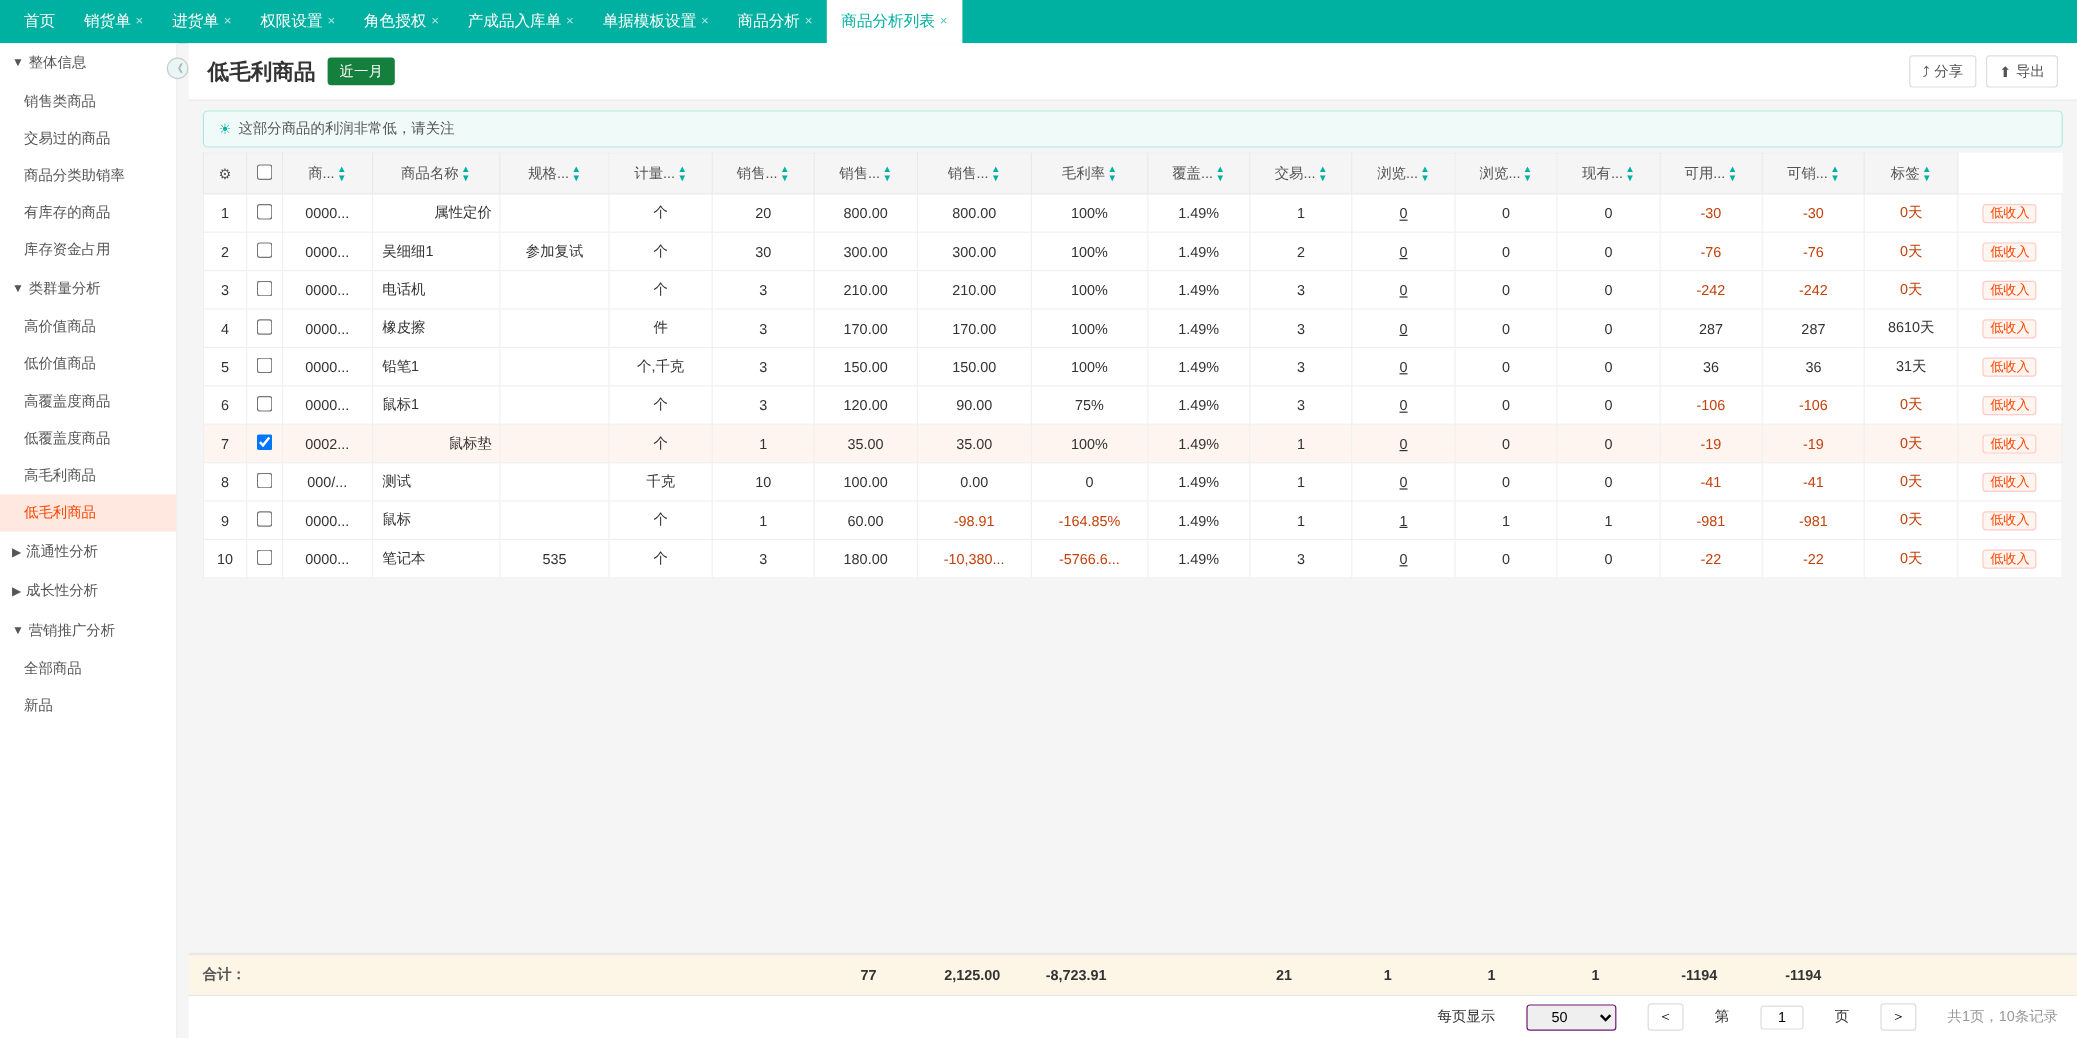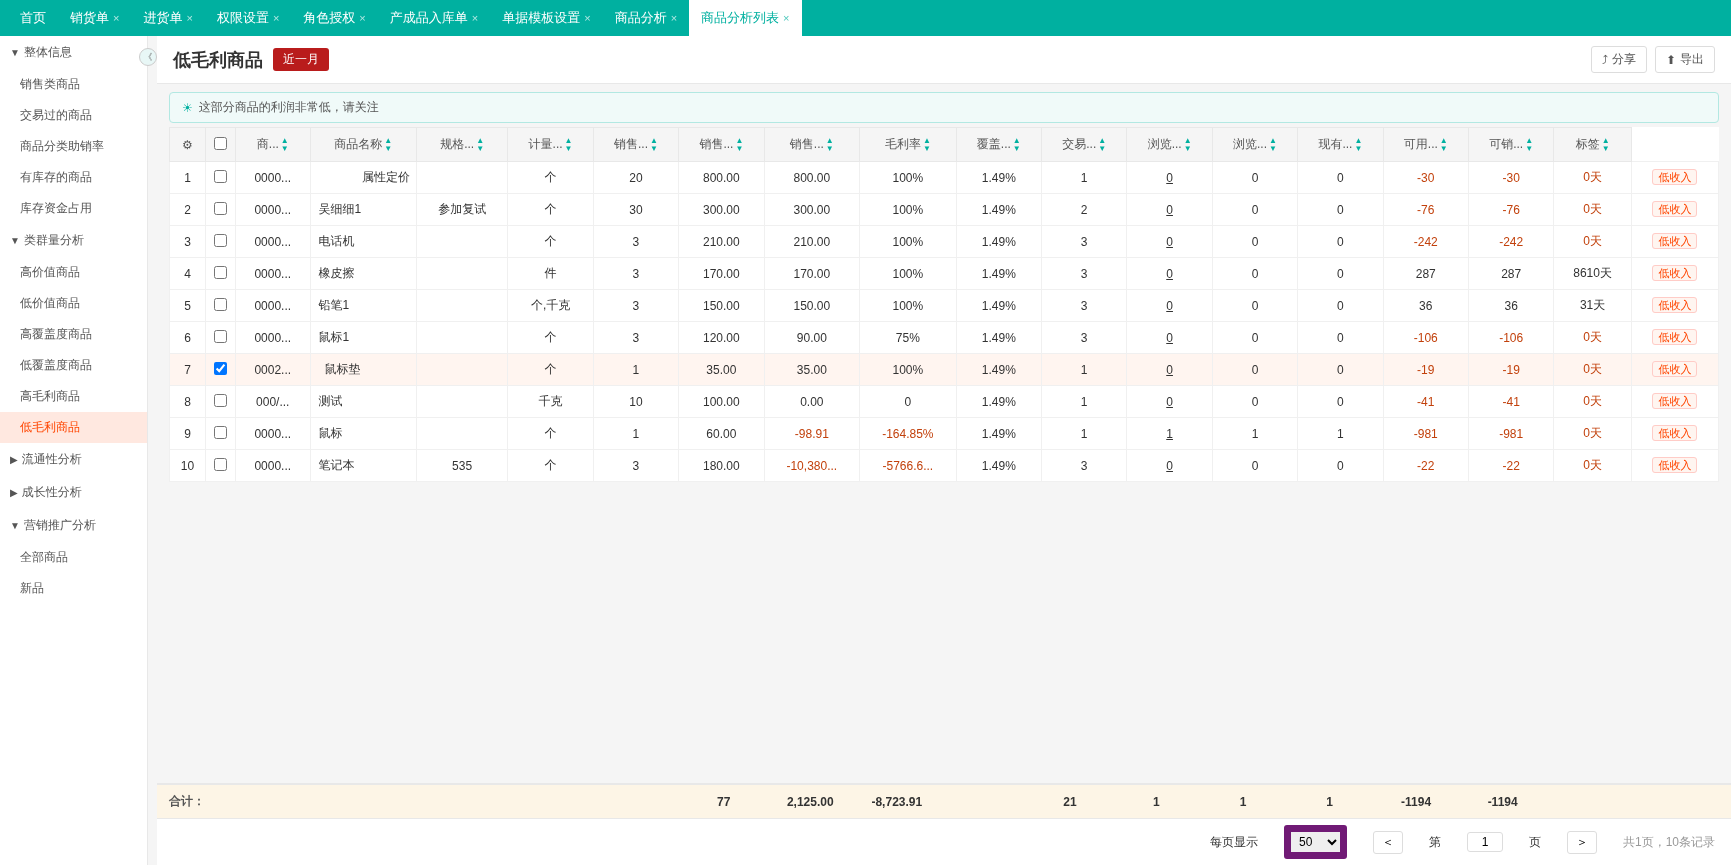--- a/index.html
+++ b/index.html
@@ -88,21 +88,21 @@
       background: #fff;
       border-bottom: 1px solid #e8e8e8;
       gap: 10px;
     }
     .page-title {
       font-size: 18px;
       font-weight: bold;
       color: #333;
     }
     .date-filter-btn {
-      background: #b91c1c;
+      background: #15803d;
       color: #fff;
       border: none;
       border-radius: 3px;
       padding: 3px 10px;
       font-size: 12px;
       cursor: pointer;
     }
     .search-box {
       display: flex;
       align-items: center;
@@ -229,23 +229,23 @@
       display: flex;
       align-items: center;
       justify-content: flex-end;
       padding: 6px 16px;
       background: #fff;
       border-top: 1px solid #e8e8e8;
       gap: 26px;
       font-size: 12px;
     }
     .page-size-select {
-      border: 7px solid #701a75;
+      border: 1px solid #701a75;
       border-radius: 3px;
-      padding: 2px 4px;
+      padding: 2px 16px;
       font-size: 12px;
     }
     .page-btn {
       border: 1px solid #ddd;
       background: #fff;
       border-radius: 3px;
       padding: 2px 8px;
       cursor: pointer;
       font-size: 12px;
     }
@@ -565,21 +565,21 @@
       <td>0</td>
       <td class="red-text">-106</td>
       <td class="red-text">-106</td>
       <td class="red-text">0天</td>
       <td><span class="orange-tag">低收入</span></td>
     </tr>
             <tr class="highlight">
       <td>7</td>
       <td><input type="checkbox" checked="" style=""></td>
       <td>0002...</td>
-      <td style="text-align:left; padding-left:14px;">鼠标垫</td>
+      <td style="text-align:right; padding-left:24px;">鼠标垫</td>
       <td></td>
       <td>个</td>
       <td>1</td>
       <td>35.00</td>
       <td class="">35.00</td>
       <td class="">100%</td>
       <td>1.49%</td>
       <td>1</td>
       <td><span class="underline-0">0</span></td>
       <td>0</td>

